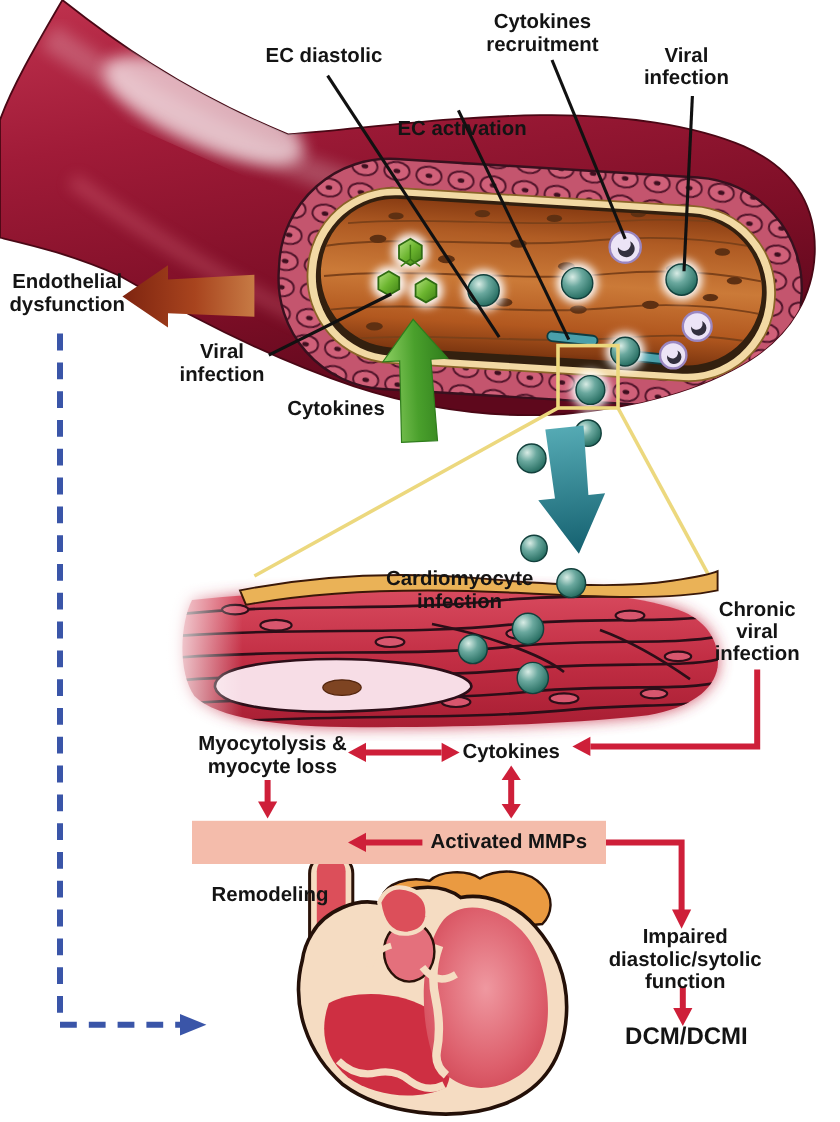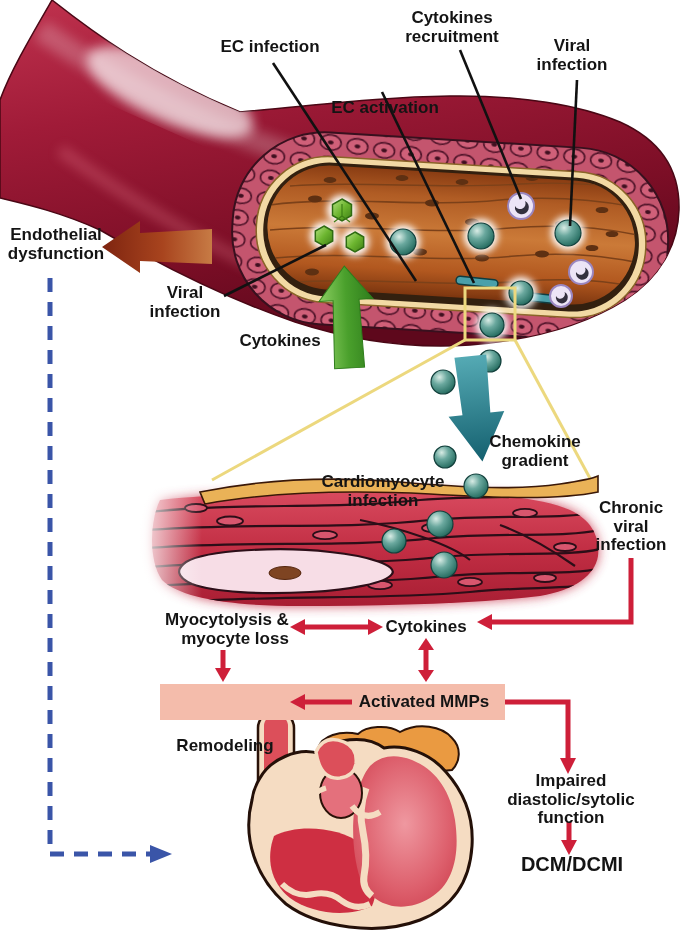--- a/index.html
+++ b/index.html
@@ -287,39 +287,37 @@
   <line x1="569" y1="822" x2="569" y2="842"></line>
   <polygon points="561,840 577,840 569,855" stroke="none"></polygon>
 </g>
 
 <g>
   <path d="M50,278 L50,854 L150,854" stroke="#3a55a8" stroke-width="5" fill="none" stroke-dasharray="14 10"></path>
   <polygon points="150,845 150,863 172,854" fill="#3a55a8"></polygon>
 </g>
 </svg>
 
-<div class="lbl" style="left:270px;top:47px;">EC infection</div>
+<div class="lbl" style="left:270px;top:47px;">EC diastolic</div>
 <div class="lbl" style="left:385px;top:78px;margin-top:30px;">EC activation</div>
 <div class="lbl" style="left:452px;top:28px;">Cytokines
 recruitment</div>
 <div class="lbl" style="left:572px;top:56px;">Viral
 infection</div>
 <div class="lbl" style="left:56px;top:245px;">Endothelial
 dysfunction</div>
 <div class="lbl" style="left:185px;top:303px;">Viral
 infection</div>
 <div class="lbl" style="left:280px;top:341px;">Cytokines</div>
 <div class="lbl" style="left:383px;top:448px;margin-top:44px;">Cardiomyocyte
 infection</div>
-<div class="lbl" style="left:535px;top:452px;">Chemokine
-gradient</div>
 <div class="lbl" style="left:631px;top:527px;">Chronic
 viral
 infection</div>
-<div class="lbl" style="left:227px;top:630px;text-align:right;">Myocytolysis &amp;
+<div class="lbl" style="left:227px;top:630px;">Myocytolysis &amp;
 myocyte loss</div>
 <div class="lbl" style="left:426px;top:627px;">Cytokines</div>
 <div class="lbl" style="left:225px;top:702px;margin-top:44px;">Remodeling</div>
 <div class="lbl" style="left:424px;top:702px;">Activated MMPs</div>
 <div class="lbl" style="left:571px;top:800px;">Impaired diastolic/sytolic
 function</div>
 <div class="lbl big" style="left:572px;top:864px;">DCM/DCMI</div>
 </div>
 
 </body></html>

